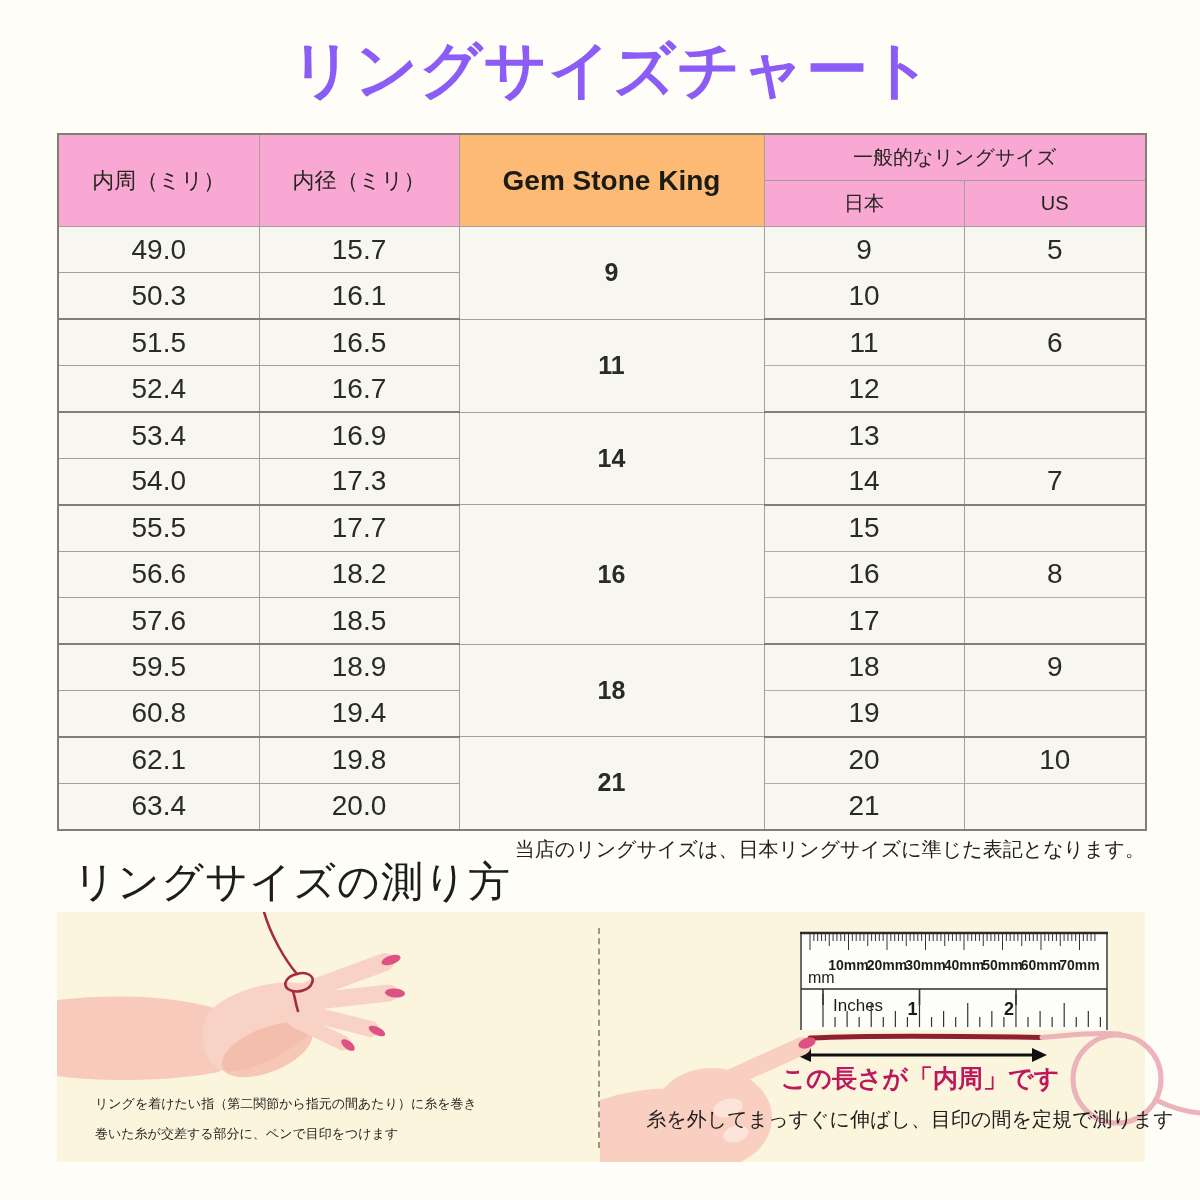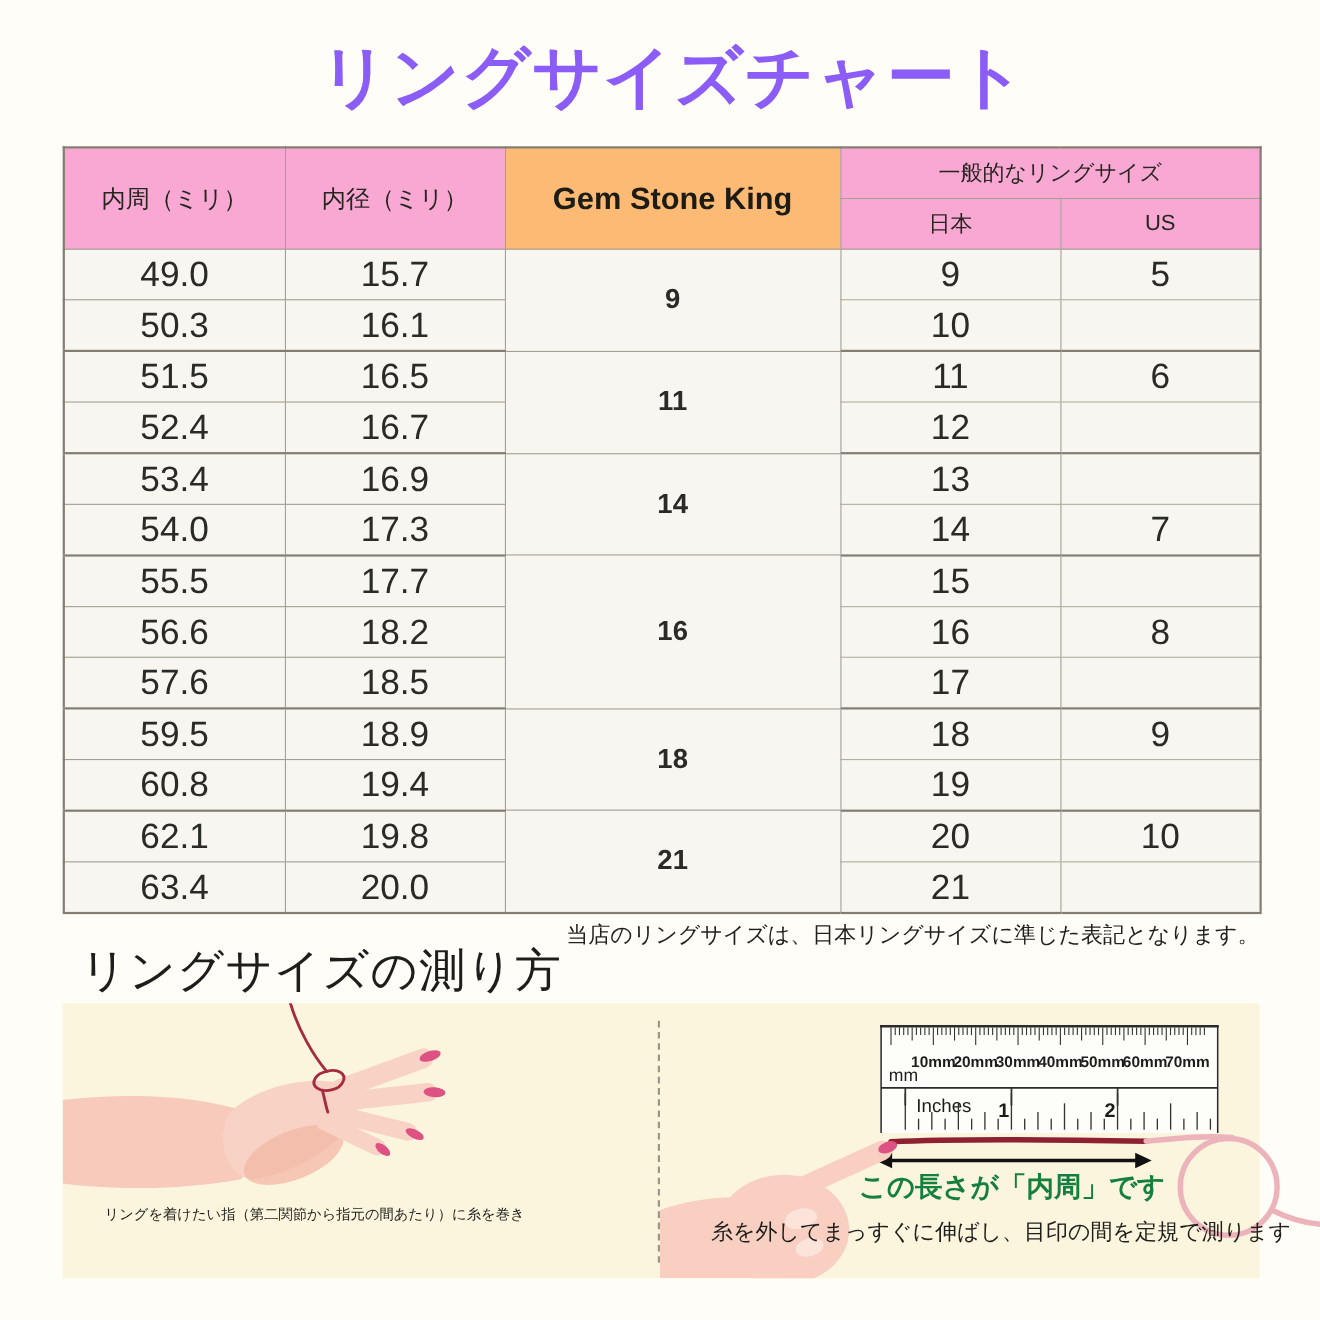--- a/index.html
+++ b/index.html
@@ -23,21 +23,21 @@
   table.size-table th, table.size-table td{
     border:1px solid #a49f92;
     text-align:center;vertical-align:middle;
     padding:0;
   }
   thead th{background:#f9a8d4;font-weight:400;font-size:22px;color:#26261f;height:45px;}
   thead th.gsk-head{background:#fdba74;font-weight:700;font-size:28px;color:#1c1c14;}
   thead th.group-head{font-size:20px;}
   thead th.sub-head{font-size:20px;}
   tbody tr{height:46.4px;}
-  tbody td{font-size:32px;color:#2a2a26;border-bottom:1px solid #ccc7b8;}
+  tbody td{font-size:28px;color:#2a2a26;border-bottom:1px solid #ccc7b8;}
   tbody td.jp-cell, tbody td.us-cell{border-bottom:1px solid #b3ae9f;}
   tbody td.gsk-cell{font-weight:700;font-size:25px;}
   tbody tr.group-end td{border-bottom:2px solid #837e71;}
   
   .table-note{
     position:absolute;left:500px;top:836px;width:645px;
     text-align:right;font-size:20px;color:#20201e;
   }
   .measure-heading{
     position:absolute;left:73px;top:854px;
@@ -55,21 +55,21 @@
   .illo{position:absolute;top:912px;}
   .illo-left{left:57px;}
   .illo-right{left:600px;}
   .caption-left{
     position:absolute;left:95px;top:1089px;width:480px;
     font-size:13px;line-height:30px;color:#1e1e1c;text-align:left;
   }
   .caption-left span{display:block;}
   .caption-bold{
     position:absolute;left:700px;top:1062px;width:440px;
-    text-align:center;font-size:25px;font-weight:700;color:#15803d;
+    text-align:center;font-size:25px;font-weight:700;color:#be185d;
   }
   .caption-right{
     position:absolute;left:640px;top:1106px;width:540px;
     text-align:center;font-size:20px;color:#1e1e1c;
   }
   .svg-text{font-family:"Liberation Sans","DejaVu Sans",sans-serif;fill:#1c1c1a;}
 </style>
 </head>
 <body>
 
@@ -359,15 +359,16 @@
     <ellipse cx="112" cy="206" rx="60" ry="50" fill="#f8cfc1"></ellipse>
     <line x1="118" y1="172" x2="202" y2="134" stroke="#f8cfc1" stroke-width="18" stroke-linecap="round"></line>
     <ellipse cx="207" cy="131" rx="9" ry="5" transform="rotate(-20 207 131)" fill="#de5183"></ellipse>
     <ellipse cx="128" cy="196" rx="15" ry="9" transform="rotate(-14 128 196)" fill="#fce4da"></ellipse>
     <ellipse cx="136" cy="222" rx="13" ry="8" transform="rotate(-14 136 222)" fill="#fce4da"></ellipse>
   </g>
 </svg>
 
 <div class="caption-left">
   <span>リングを着けたい指（第二関節から指元の間あたり）に糸を巻き</span>
+  <span>巻いた糸が交差する部分に、ペンで目印をつけます</span>
 </div>
 <div class="caption-bold">この長さが「内周」です</div>
 <div class="caption-right">糸を外してまっすぐに伸ばし、目印の間を定規で測ります</div>
 
 </body></html>

